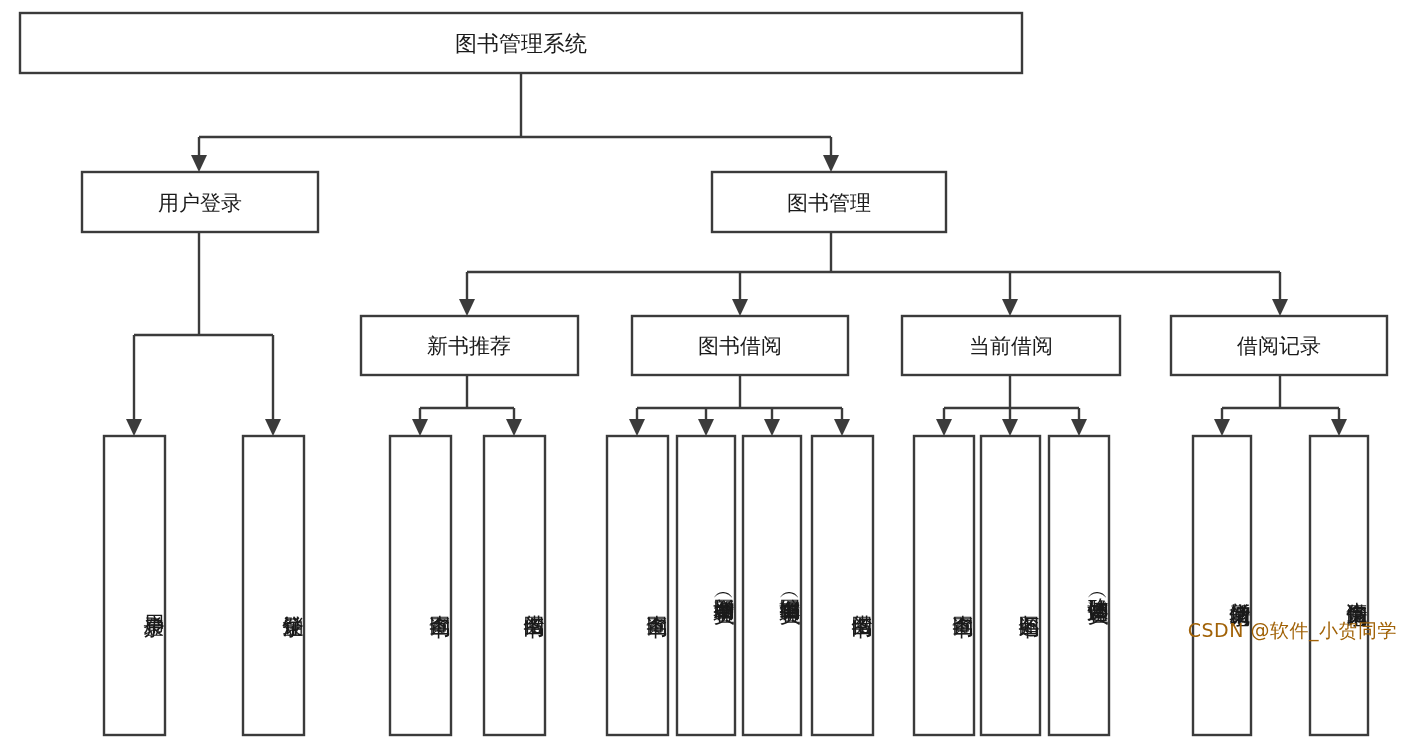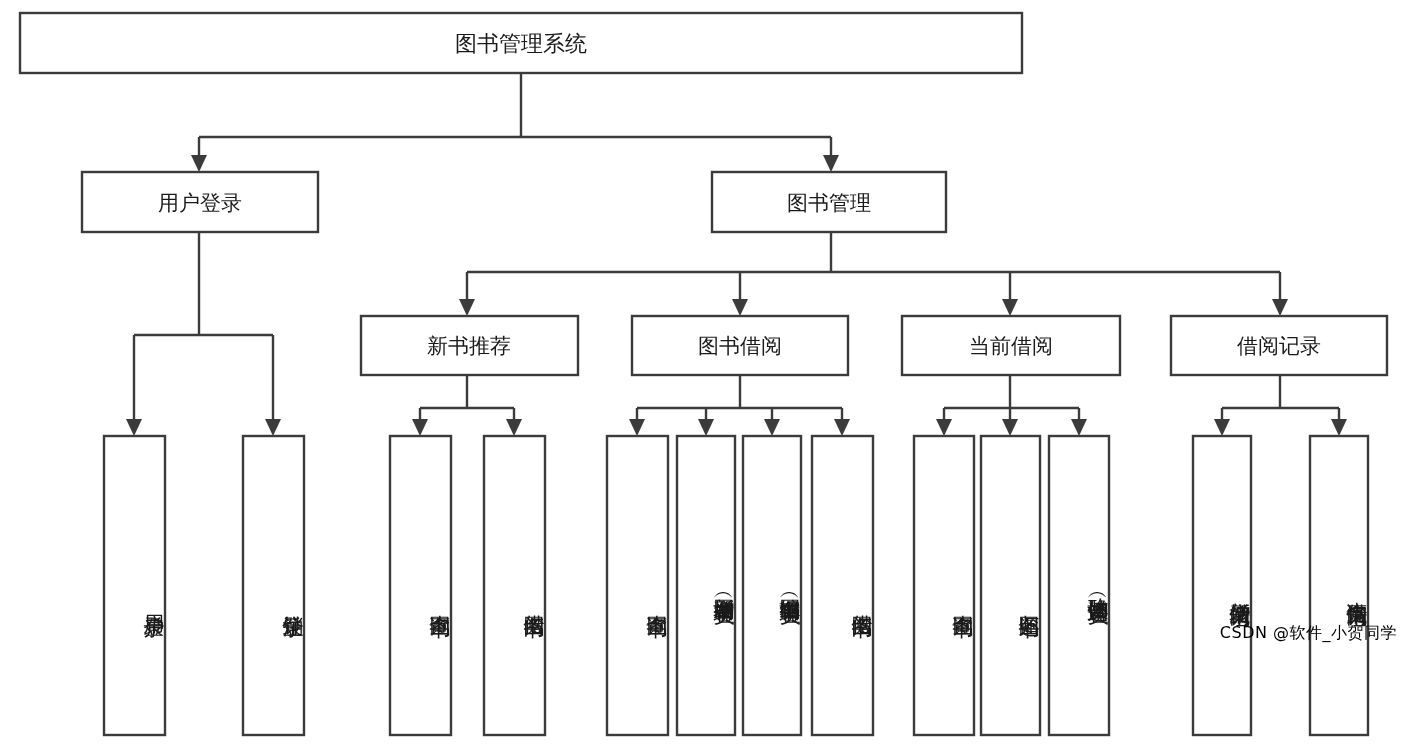--- a/index.html
+++ b/index.html
@@ -77,22 +77,22 @@
     color: #1a1a1a;
     letter-spacing: 1px;
     text-align: center;
     white-space: nowrap;
   }
   .watermark {
     position: absolute;
     right: 8px;
     bottom: 4px;
     font-family: "DejaVu Sans", "Liberation Sans", sans-serif;
-    font-size: 16px;
-    color: #000000;
+    font-size: 19px;
+    color: #a16207;
     letter-spacing: 0.5px;
     user-select: none;
     white-space: nowrap;
     margin-left: 44px;
   }
 </style>
 </head>
 <body>
 
 <div id="diagram-root">

